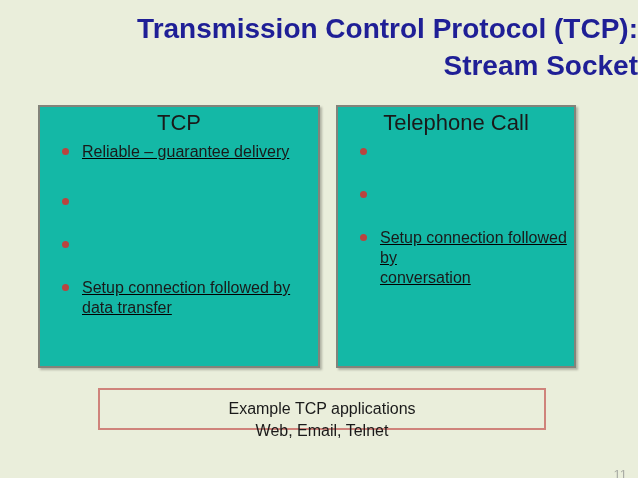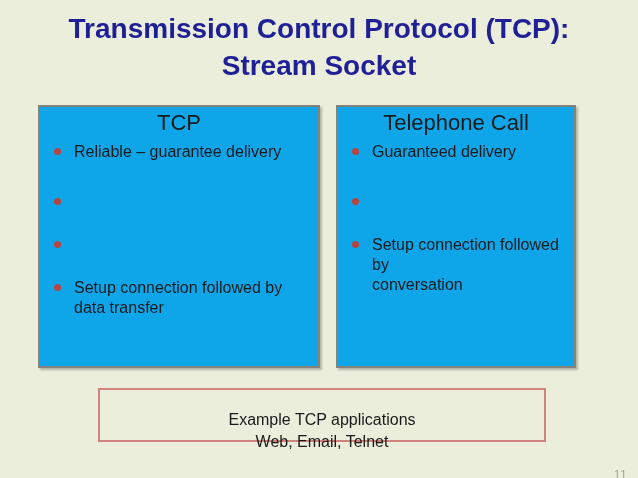--- a/index.html
+++ b/index.html
@@ -13,49 +13,50 @@
     height: 478px;
     background: var(--background, #eaeedb);
     overflow: hidden;
   }
   .title {
     position: absolute;
     top: 10px;
     left: 0;
     width: 100%;
     margin: 0;
-    text-align: center;
+    text-align: right;
     font-size: 28px;
     line-height: 37px;
     font-weight: bold;
     color: var(--title, #1f1f96);
   }
   .title span { display: block; }
   .box {
     position: absolute;
     top: 105px;
     height: 263px;
-    background: #0ea5e9;
+    background: #14b8a6;
     border: 2px solid var(--box-border, #83837a);
     box-sizing: border-box;
     box-shadow: 2px 2px 2px rgba(110, 110, 100, 0.45);
   }
   .box.left  { left: 38px;  width: 282px; }
   .box.right { left: 336px; width: 240px; }
   .box-header {
     padding-top: 3px;
     text-align: center;
     font-size: 22px;
     line-height: 26px;
     color: #1a1a1a;
   }
   ul.bullets {
     list-style: none;
-    margin: 6px 0 0 4px;
+    margin: 6px 0 0 12px;
     padding: 0 6px 0 8px;
+    text-decoration: underline;
   }
   ul.bullets li {
     display: flex;
     align-items: flex-start;
     margin-bottom: 30px;
   }
   .box.right ul.bullets li:nth-child(3) { margin-bottom: 55px; }
   .dot {
     flex: 0 0 auto;
     width: 7px;
@@ -68,25 +69,25 @@
     font-size: 16px;
     line-height: 20px;
     color: #1a1a1a;
     white-space: pre-line;
   }
   .example-box {
     position: absolute;
     left: 98px;
     top: 388px;
     width: 448px;
-    height: 54px;
+    height: 42px;
     border: 2px solid var(--example-border, #cf837b);
     box-sizing: border-box;
     text-align: center;
-    padding-top: 19px;
+    padding-top: 8px;
   }
   .example-box div {
     font-size: 16px;
     line-height: 22px;
     color: #1a1a1a;
   }
   .page-number {
     position: absolute;
     top: 467px;
     right: 11px;
@@ -123,21 +124,20 @@
 data transfer</span>
       </li>
     </ul>
   </div>
 
   <div class="box right">
     <div class="box-header">Telephone Call</div>
     <ul class="bullets">
       <li>
         <span class="dot"></span>
-        <span class="bt">Guaranteed delivery</span>
       </li>
       <li>
         <span class="dot"></span>
       </li>
       <li>
         <span class="dot"></span>
         <span class="bt">Setup connection followed by
 conversation</span>
       </li>
     </ul>

